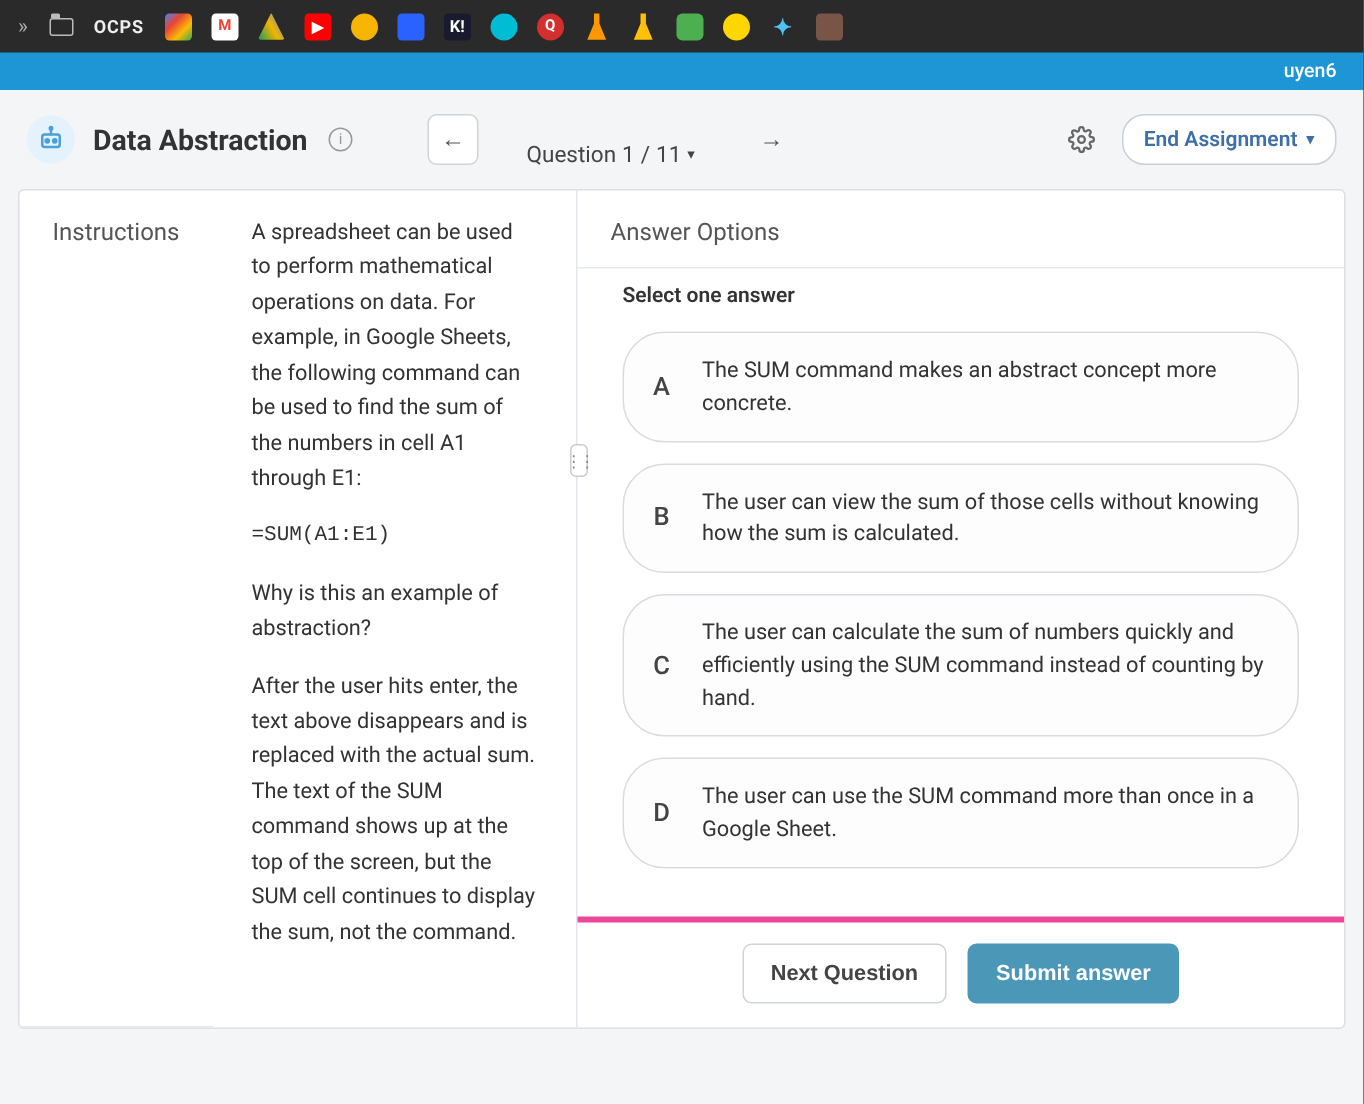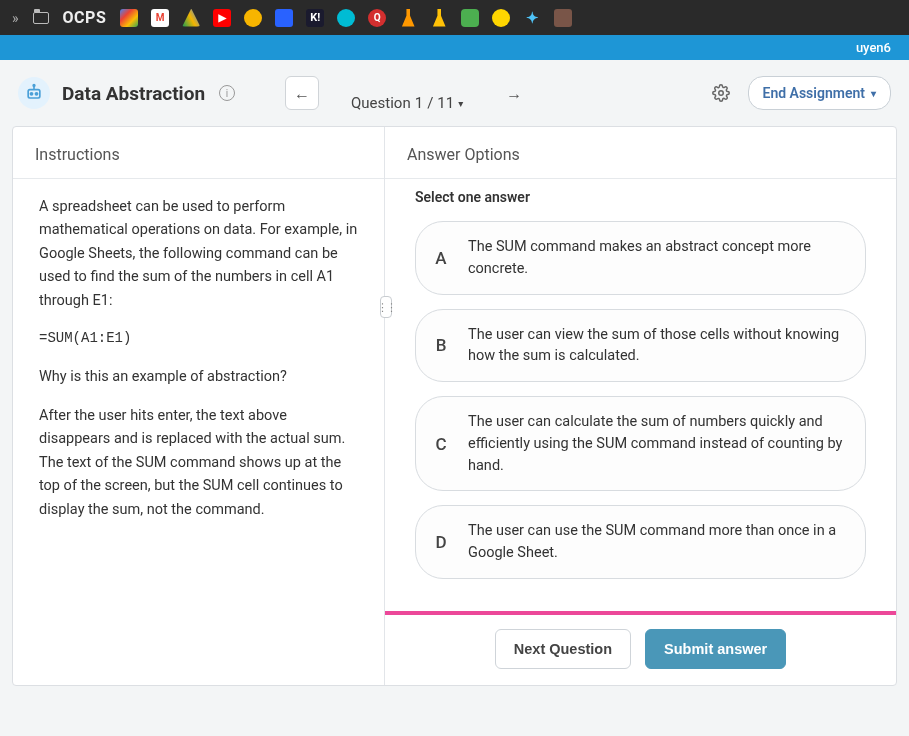--- a/index.html
+++ b/index.html
@@ -3,21 +3,21 @@
 <meta charset="utf-8">
 <style>
   * { box-sizing: border-box; margin: 0; padding: 0; }
   html, body { width: 909px; height: 736px; font-family: -apple-system, BlinkMacSystemFont, "Segoe UI", Roboto, Arial, sans-serif; background: #1a1a1a; overflow: hidden; }
   
   
   .browser-bar { height: 35px; background: #2a2a2a; display: flex; align-items: center; padding: 0 12px; gap: 14px; }
   .br-chevrons { color: #aaa; font-size: 14px; }
   .folder-icon { width: 16px; height: 12px; border: 1px solid #bbb; border-radius: 2px; position: relative; }
   .folder-icon::before { content: ""; position: absolute; top: -4px; left: 0; width: 6px; height: 3px; background: #bbb; border-radius: 1px 1px 0 0; }
-  .ocps { color: #eee; font-weight: 700; font-size: 16px; letter-spacing: 0.5px; }
+  .ocps { color: #eee; font-weight: 700; font-size: 12px; letter-spacing: 0.5px; }
   .bookmark-icons { display: flex; gap: 13px; align-items: center; }
   .bi { width: 18px; height: 18px; border-radius: 3px; display: flex; align-items: center; justify-content: center; font-size: 10px; font-weight: bold; color: #fff; }
   .bi-google { background: linear-gradient(135deg,#4285F4,#EA4335,#FBBC05,#34A853); }
   .bi-m { background: #fff; color: #EA4335; }
   .bi-drive { background: linear-gradient(60deg,#0F9D58,#F4B400,#4285F4); clip-path: polygon(50% 0,100% 100%,0 100%); }
   .bi-yt { background: #FF0000; }
   .bi-duck { background: #f7b500; border-radius: 50%; }
   .bi-blue { background: #2962ff; }
   .bi-k { background: #1a1a2e; color:#fff; font-size:11px; }
   .bi-cyan { background: #00bcd4; border-radius:50%; }
@@ -45,21 +45,21 @@
   .nav-arrow { width:34px; height:34px; border:1px solid #d0d4d8; border-radius:6px; background:#fff; display:flex; align-items:center; justify-content:center; color:#555; cursor:pointer; font-size:16px; }
   .nav-arrow.bare { border:none; background:none; width:26px; }
   .q-counter { font-size:15px; color:#444; display:flex; align-items:center; gap:4px; cursor:pointer;margin-top:20px; }
   .spacer { flex: 1; }
   .gear { width:30px; height:30px; display:flex; align-items:center; justify-content:center; cursor:pointer; color:#666; }
   .end-btn { border:1px solid #c9d0d6; background:#fff; border-radius:15px; padding: 8px 14px; font-size:14px; color:#3f6fa8; font-weight:600; display:flex; align-items:center; gap:6px; cursor:pointer; }
   .caret-down { font-size:10px; }
 
   
   .panels { display:flex; background:#fff; border:1px solid #dcdfe3; border-radius:4px; height: 560px; position:relative; }
-  .panel-left { width: 372px; border-right:1px solid #e2e5e9; display:flex; flex-direction:column; }
+  .panel-left { width: 372px; border-right:1px solid #e2e5e9; display:flex; flex-direction:row; }
   .panel-right { flex:1; display:flex; flex-direction:column; }
   .panel-head { padding: 18px 22px 14px; font-size:16px; color:#555; border-bottom:1px solid #e6e9ec; }
   .sub-head { padding: 10px 22px 8px 30px; font-size:14px; font-weight:600; color:#333; }
   
   .instr-body { padding: 16px 26px; font-size:14.5px; line-height:1.62; color:#333; }
   .instr-body p { margin-bottom: 15px; }
   .code { font-family: "Courier New", monospace; font-size:14px; }
 
   .drag-handle { position:absolute; left: 367px; top: 50%; transform: translateY(-110px); width: 12px; height: 22px; background:#fff; border:1px solid #c8ccd0; border-radius:4px; display:flex; align-items:center; justify-content:center; cursor:col-resize; }
   .drag-handle span { font-size:11px; color:#888; letter-spacing:-2px; }

